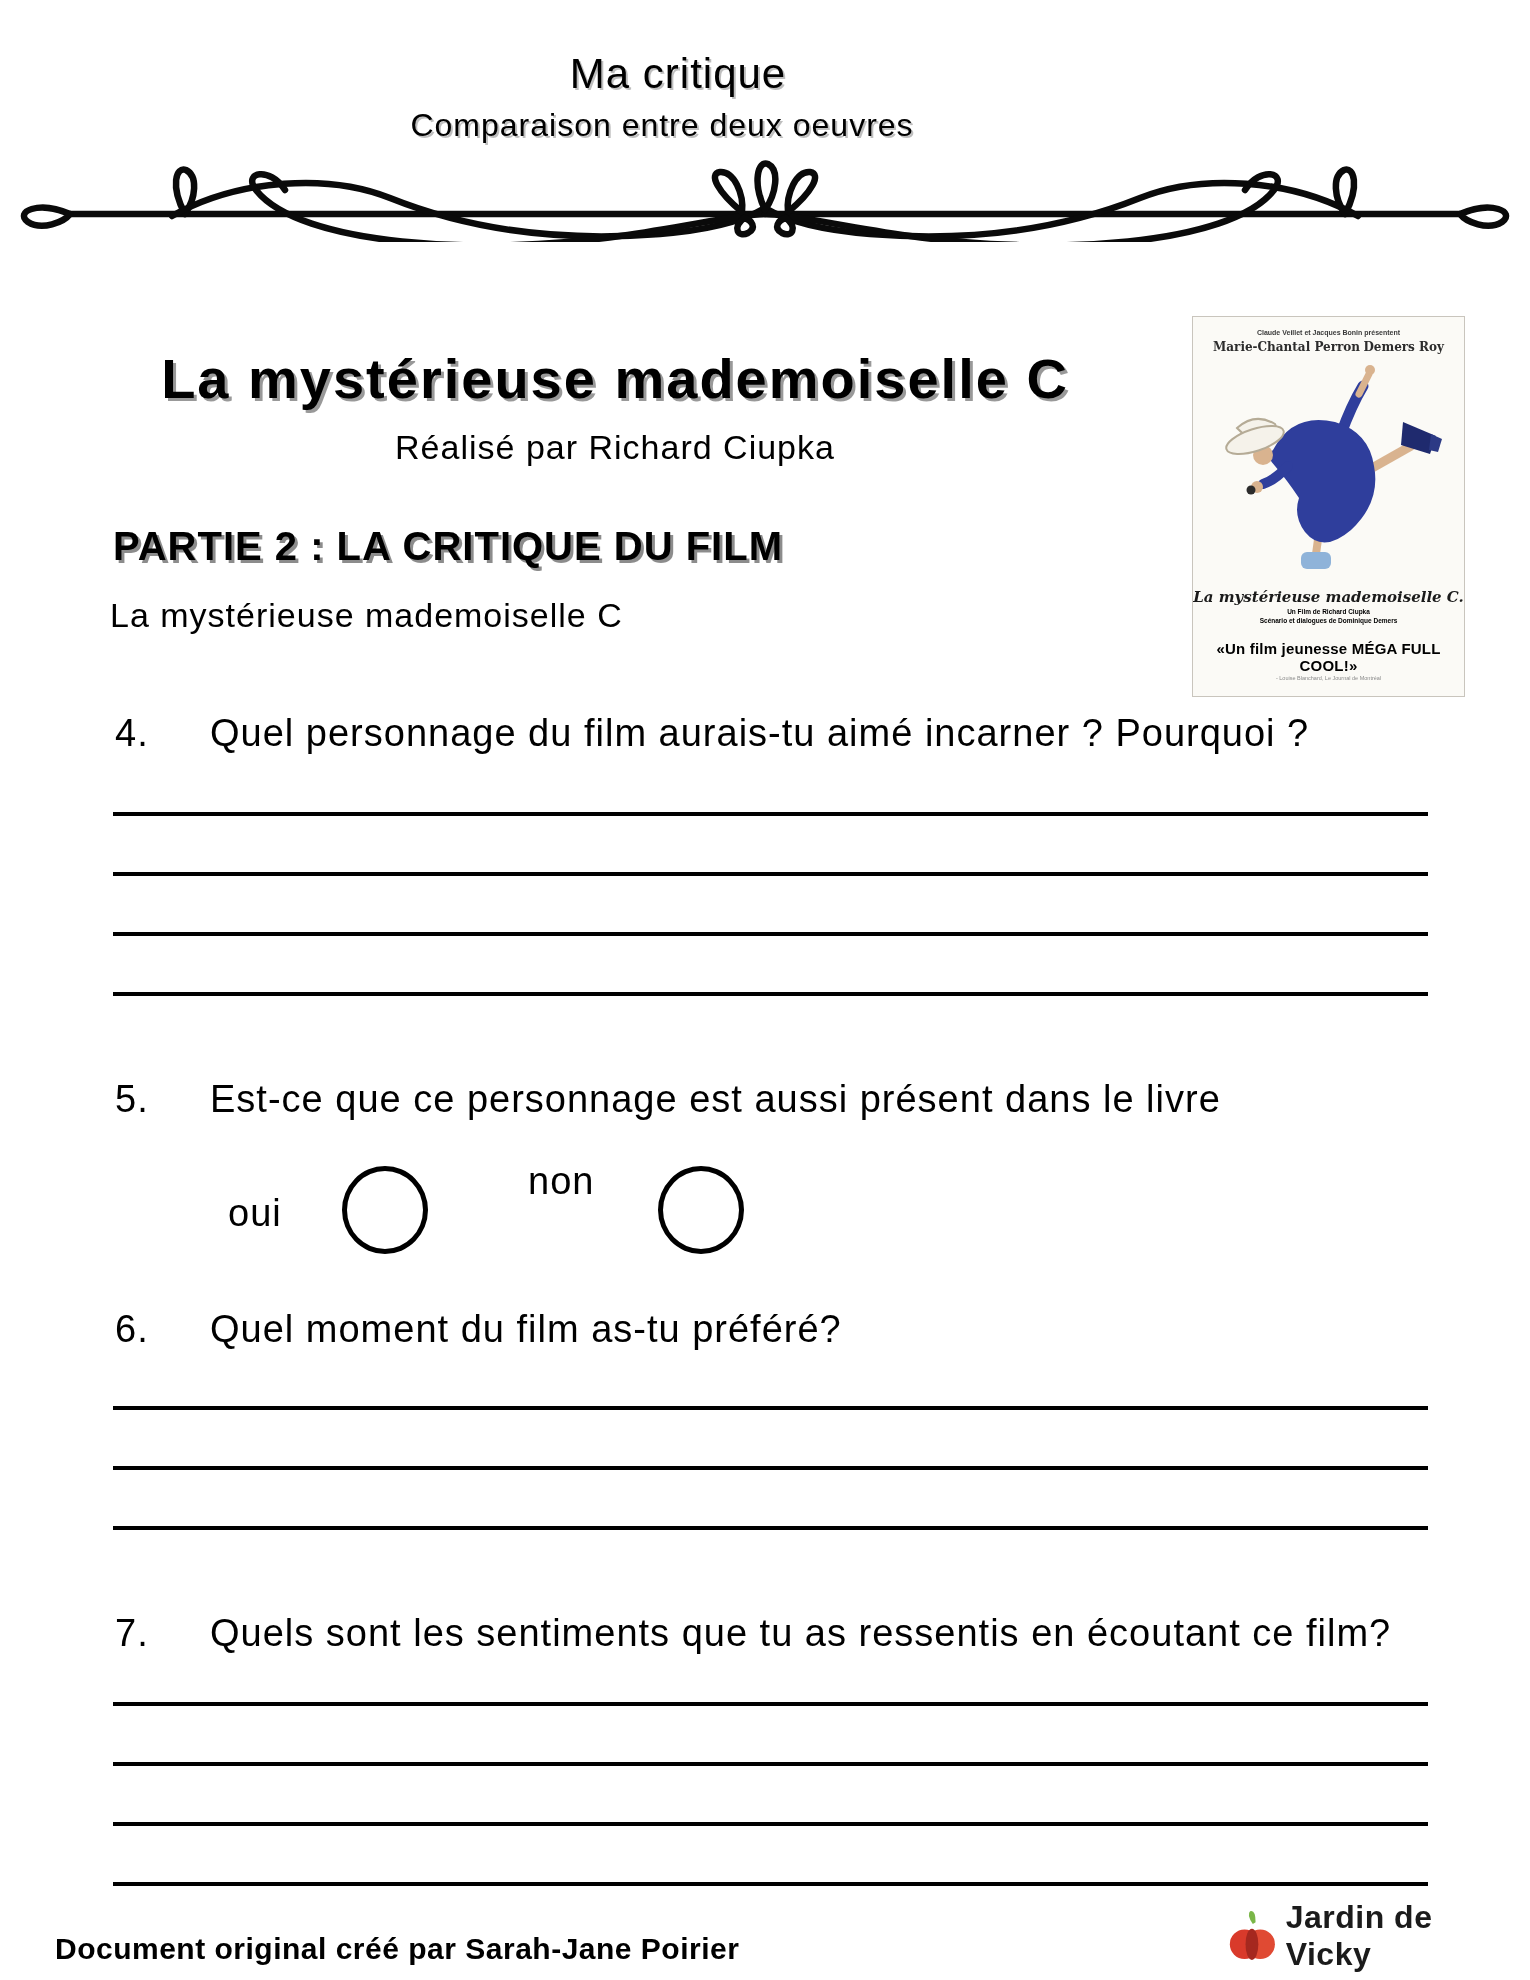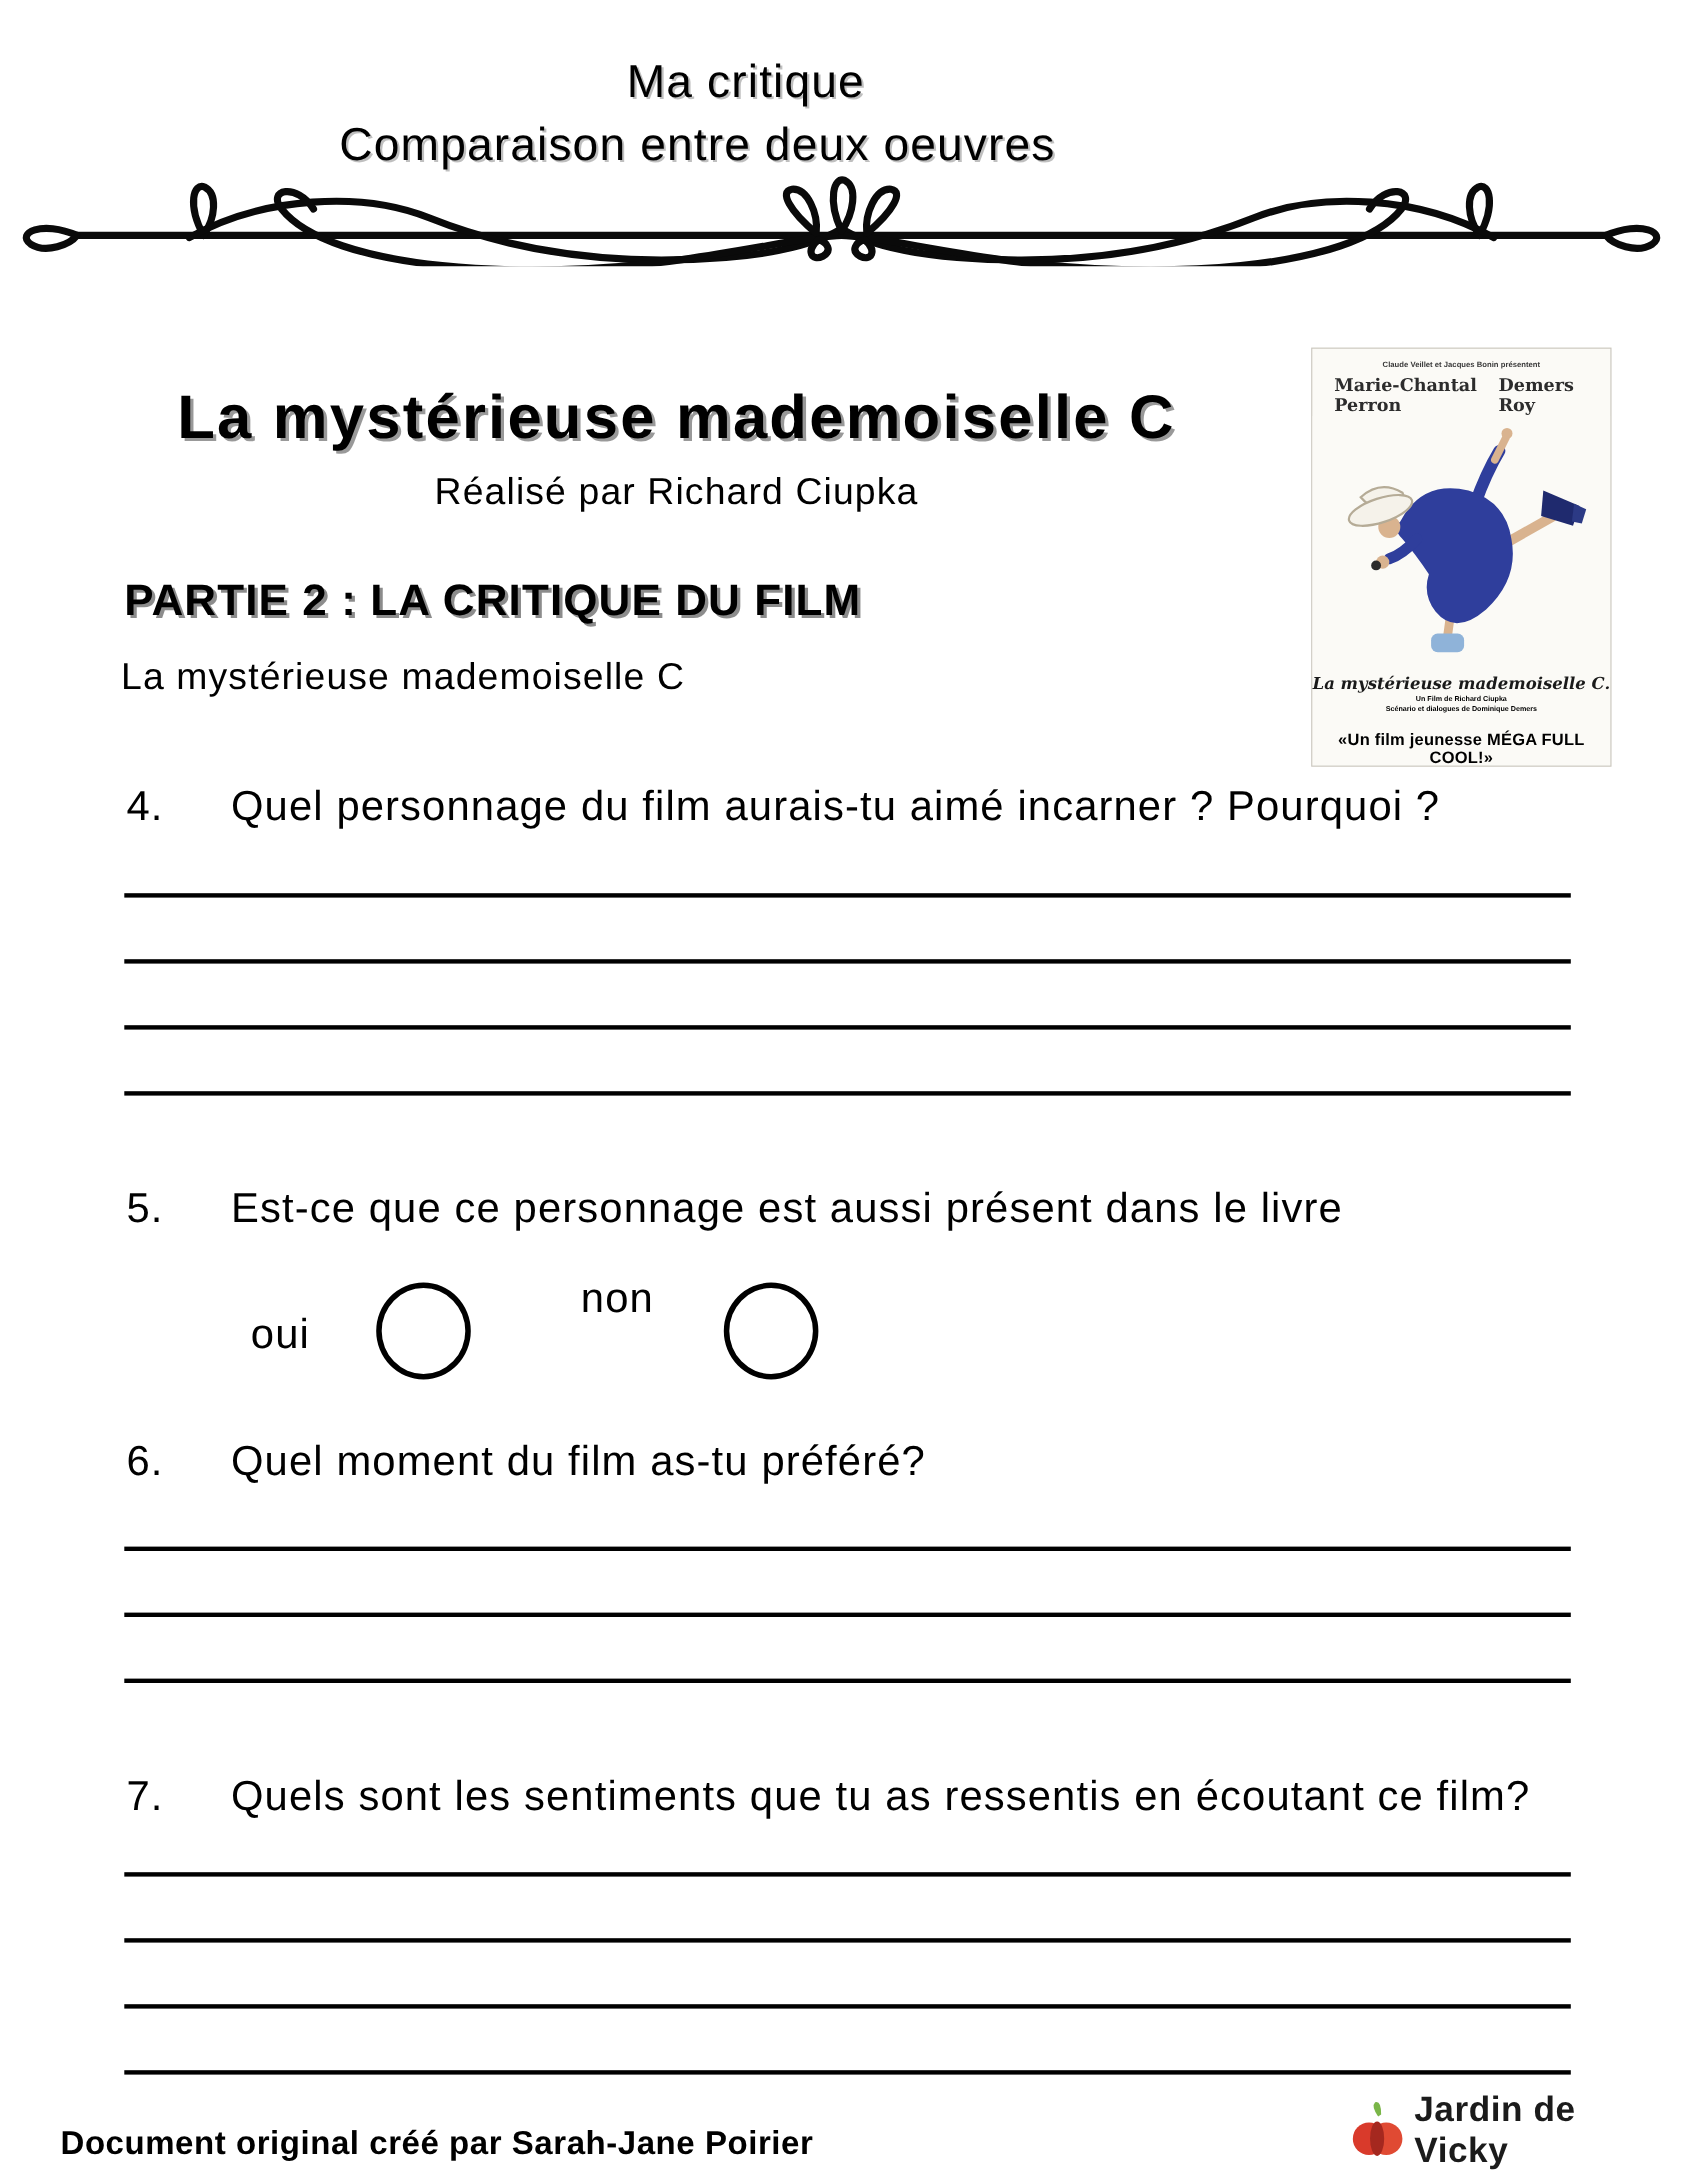--- a/index.html
+++ b/index.html
@@ -4,22 +4,22 @@
 <style>
   html,body{margin:0;padding:0;}
   body{
     width:1530px;height:1980px;position:relative;background:#ffffff;
     font-family:"Liberation Sans",sans-serif;color:#000;overflow:hidden;
   }
   .abs{position:absolute;}
   
   .header-title{top:50px;left:0;width:1356px;text-align:center;font-size:42px;
     letter-spacing:1px;text-shadow:2px 2px 0 rgba(0,0,0,0.25);}
-  .header-subtitle{top:107px;left:0;width:1268px;text-align:center;font-size:42px;
-    letter-spacing:1px;text-shadow:2px 2px 0 rgba(0,0,0,0.25);}
+  .header-subtitle{top:107px;left:0;width:1268px;text-align:center;font-size:32px;
+    letter-spacing:1px;text-shadow:2px 2px 0 rgba(0,0,0,0.25);padding-left:28px;}
   .divider{top:158px;left:0;width:1530px;height:84px;}
   
   .film-title{top:346px;left:0;width:1230px;text-align:center;font-size:56px;font-weight:700;
     letter-spacing:2px;text-shadow:3px 3px 0 rgba(0,0,0,0.4);}
   .film-director{top:428px;left:0;width:1230px;text-align:center;font-size:34px;letter-spacing:1px;}
   
   .section-heading{top:524px;left:113px;font-size:40px;font-weight:800;letter-spacing:1px;
     text-shadow:3px 3px 0 rgba(0,0,0,0.45);}
   .section-subheading{top:596px;left:110px;font-size:34px;letter-spacing:1px;}
   
@@ -28,21 +28,21 @@
   .lines-group{left:113px;width:1317px;}
   .answer-line{height:0;border-bottom:4px solid #000;margin-bottom:56px;width:1315px;}
   
   .choice-label{position:absolute;font-size:38px;letter-spacing:1px;}
   .choice-circle{position:absolute;width:86px;height:88px;border:5px solid #000;border-radius:50%;
     background:transparent;box-sizing:border-box;}
   
   .poster{left:1192px;top:316px;width:273px;height:381px;background:#fbfaf6;
     border:1px solid #c9c5bd;box-sizing:border-box;overflow:hidden;}
   .p-presenter{margin-top:12px;text-align:center;font-size:7px;font-weight:700;color:#3a3a3a;}
-  .p-actors{display:flex;justify-content:space-between;padding:4px 20px 0 20px;font-size:16px;
+  .p-actors{display:flex;justify-content:space-between;padding:4px 20px 0 20px;font-size:12px;
     font-weight:700;color:#2c2c2c;font-family:"DejaVu Serif",serif;}
   .p-figure{display:block;margin:0 auto;}
   .p-title{text-align:center;font-size:15px;font-weight:700;font-family:"DejaVu Serif",serif;
     color:#1a1a1a;margin-top:-4px;font-style:italic;}
   .p-credit{text-align:center;font-size:6.5px;font-weight:700;margin-top:2px;}
   .p-tagline{text-align:center;font-size:15px;font-weight:700;margin-top:16px;letter-spacing:0.2px;}
   .p-tagline-credit{text-align:center;font-size:5.5px;color:#8a8a8a;margin-top:1px;}
   
   .footer-credit{left:55px;top:1932px;font-size:30px;letter-spacing:0.5px;font-weight:bold;}
   .brand{left:1228px;top:1905px;width:280px;height:62px;display:flex;align-items:center;}

